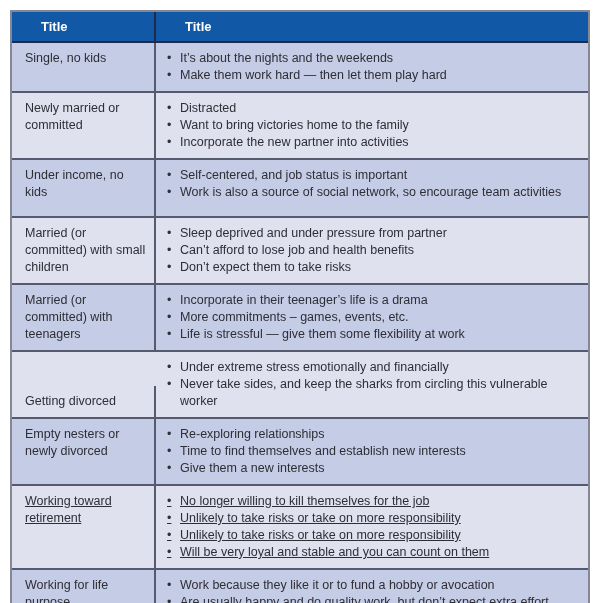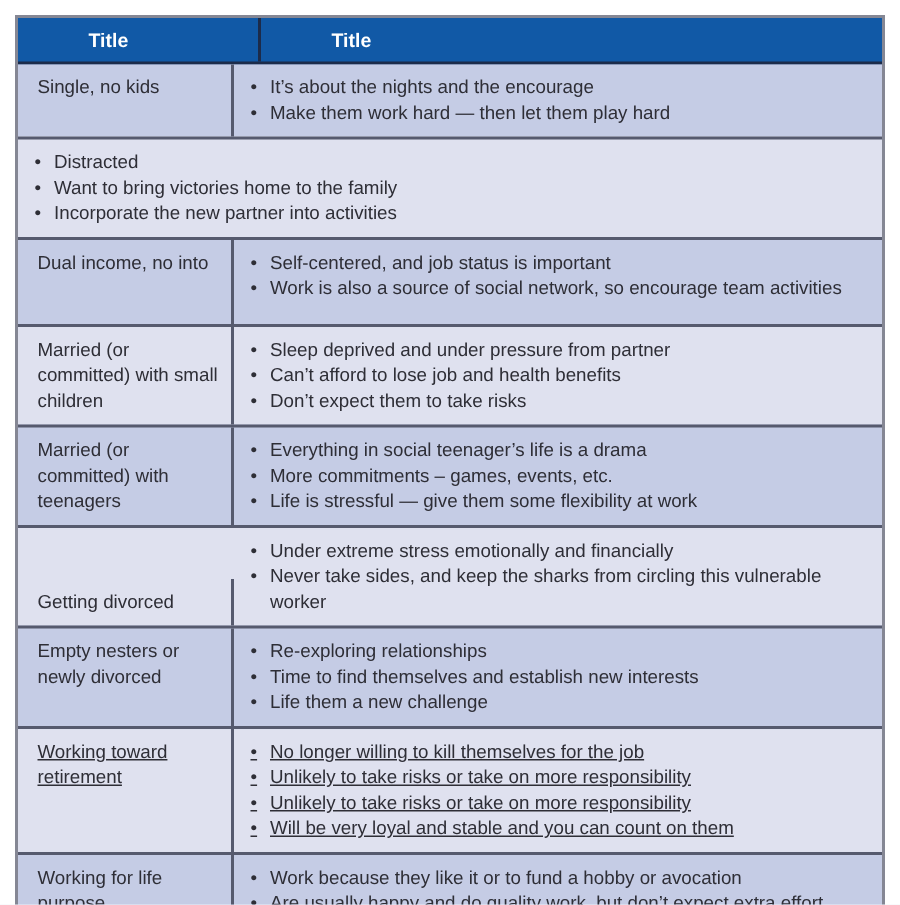--- a/index.html
+++ b/index.html
@@ -28,21 +28,20 @@
     color: var(--header-text);
     font-weight: bold;
     font-size: 13px;
     border-bottom: 2px solid var(--header-border);
     align-items: center;
   }
   .header-cell {
     padding: 7px 8px 7px 29px;
     display: flex;
     align-items: center;
-    margin-left: 18px;
   }
   .header-cell.col1 {
     flex: 0 0 144px;
     border-right: 2px solid var(--header-border);
     align-self: stretch;
   }
   .header-cell.col2 { flex: 1; }
   .row {
     display: flex;
     border-top: 2px solid var(--inner-border);
@@ -85,46 +84,47 @@
     <div class="header-row">
       <div class="header-cell col1">Title</div>
       <div class="header-cell col2">Title</div>
     </div>
     <div class="table-body">
         <div class="row dark">
           <div class="cell label-cell">Single, no kids</div>
           <div class="cell bullets-cell">
             <div class="bullet-item">
               <span class="dot">•</span>
-              <span class="bullet-text">It’s about the nights and the encourage</span>
+              <span class="bullet-text">It’s about the nights and the weekends</span>
             </div>
             <div class="bullet-item">
               <span class="dot">•</span>
               <span class="bullet-text">Make them work hard — then let them play hard</span>
             </div>
           </div>
         </div>
         <div class="row light">
+          <div class="cell label-cell">Newly married or committed</div>
           <div class="cell bullets-cell">
             <div class="bullet-item">
               <span class="dot">•</span>
               <span class="bullet-text">Distracted</span>
             </div>
             <div class="bullet-item">
               <span class="dot">•</span>
               <span class="bullet-text">Want to bring victories home to the family</span>
             </div>
             <div class="bullet-item">
               <span class="dot">•</span>
               <span class="bullet-text">Incorporate the new partner into activities</span>
             </div>
           </div>
         </div>
         <div class="row dark">
-          <div class="cell label-cell">Dual income, no into</div>
+          <div class="cell label-cell">Under income, no kids</div>
           <div class="cell bullets-cell">
             <div class="bullet-item">
               <span class="dot">•</span>
               <span class="bullet-text">Self-centered, and job status is important</span>
             </div>
             <div class="bullet-item">
               <span class="dot">•</span>
               <span class="bullet-text">Work is also a source of social network, so encourage team activities</span>
             </div>
           </div>
@@ -144,21 +144,21 @@
               <span class="dot">•</span>
               <span class="bullet-text">Don’t expect them to take risks</span>
             </div>
           </div>
         </div>
         <div class="row dark">
           <div class="cell label-cell">Married (or committed) with teenagers</div>
           <div class="cell bullets-cell">
             <div class="bullet-item">
               <span class="dot">•</span>
-              <span class="bullet-text">Everything in social teenager’s life is a drama</span>
+              <span class="bullet-text">Incorporate in their teenager’s life is a drama</span>
             </div>
             <div class="bullet-item">
               <span class="dot">•</span>
               <span class="bullet-text">More commitments – games, events, etc.</span>
             </div>
             <div class="bullet-item">
               <span class="dot">•</span>
               <span class="bullet-text">Life is stressful — give them some flexibility at work</span>
             </div>
           </div>
@@ -182,21 +182,21 @@
             <div class="bullet-item">
               <span class="dot">•</span>
               <span class="bullet-text">Re-exploring relationships</span>
             </div>
             <div class="bullet-item">
               <span class="dot">•</span>
               <span class="bullet-text">Time to find themselves and establish new interests</span>
             </div>
             <div class="bullet-item">
               <span class="dot">•</span>
-              <span class="bullet-text">Life them a new challenge</span>
+              <span class="bullet-text">Give them a new interests</span>
             </div>
           </div>
         </div>
         <div class="row light">
           <div class="cell label-cell">Working toward retirement</div>
           <div class="cell bullets-cell">
             <div class="bullet-item">
               <span class="dot">•</span>
               <span class="bullet-text">No longer willing to kill themselves for the job</span>
             </div>

